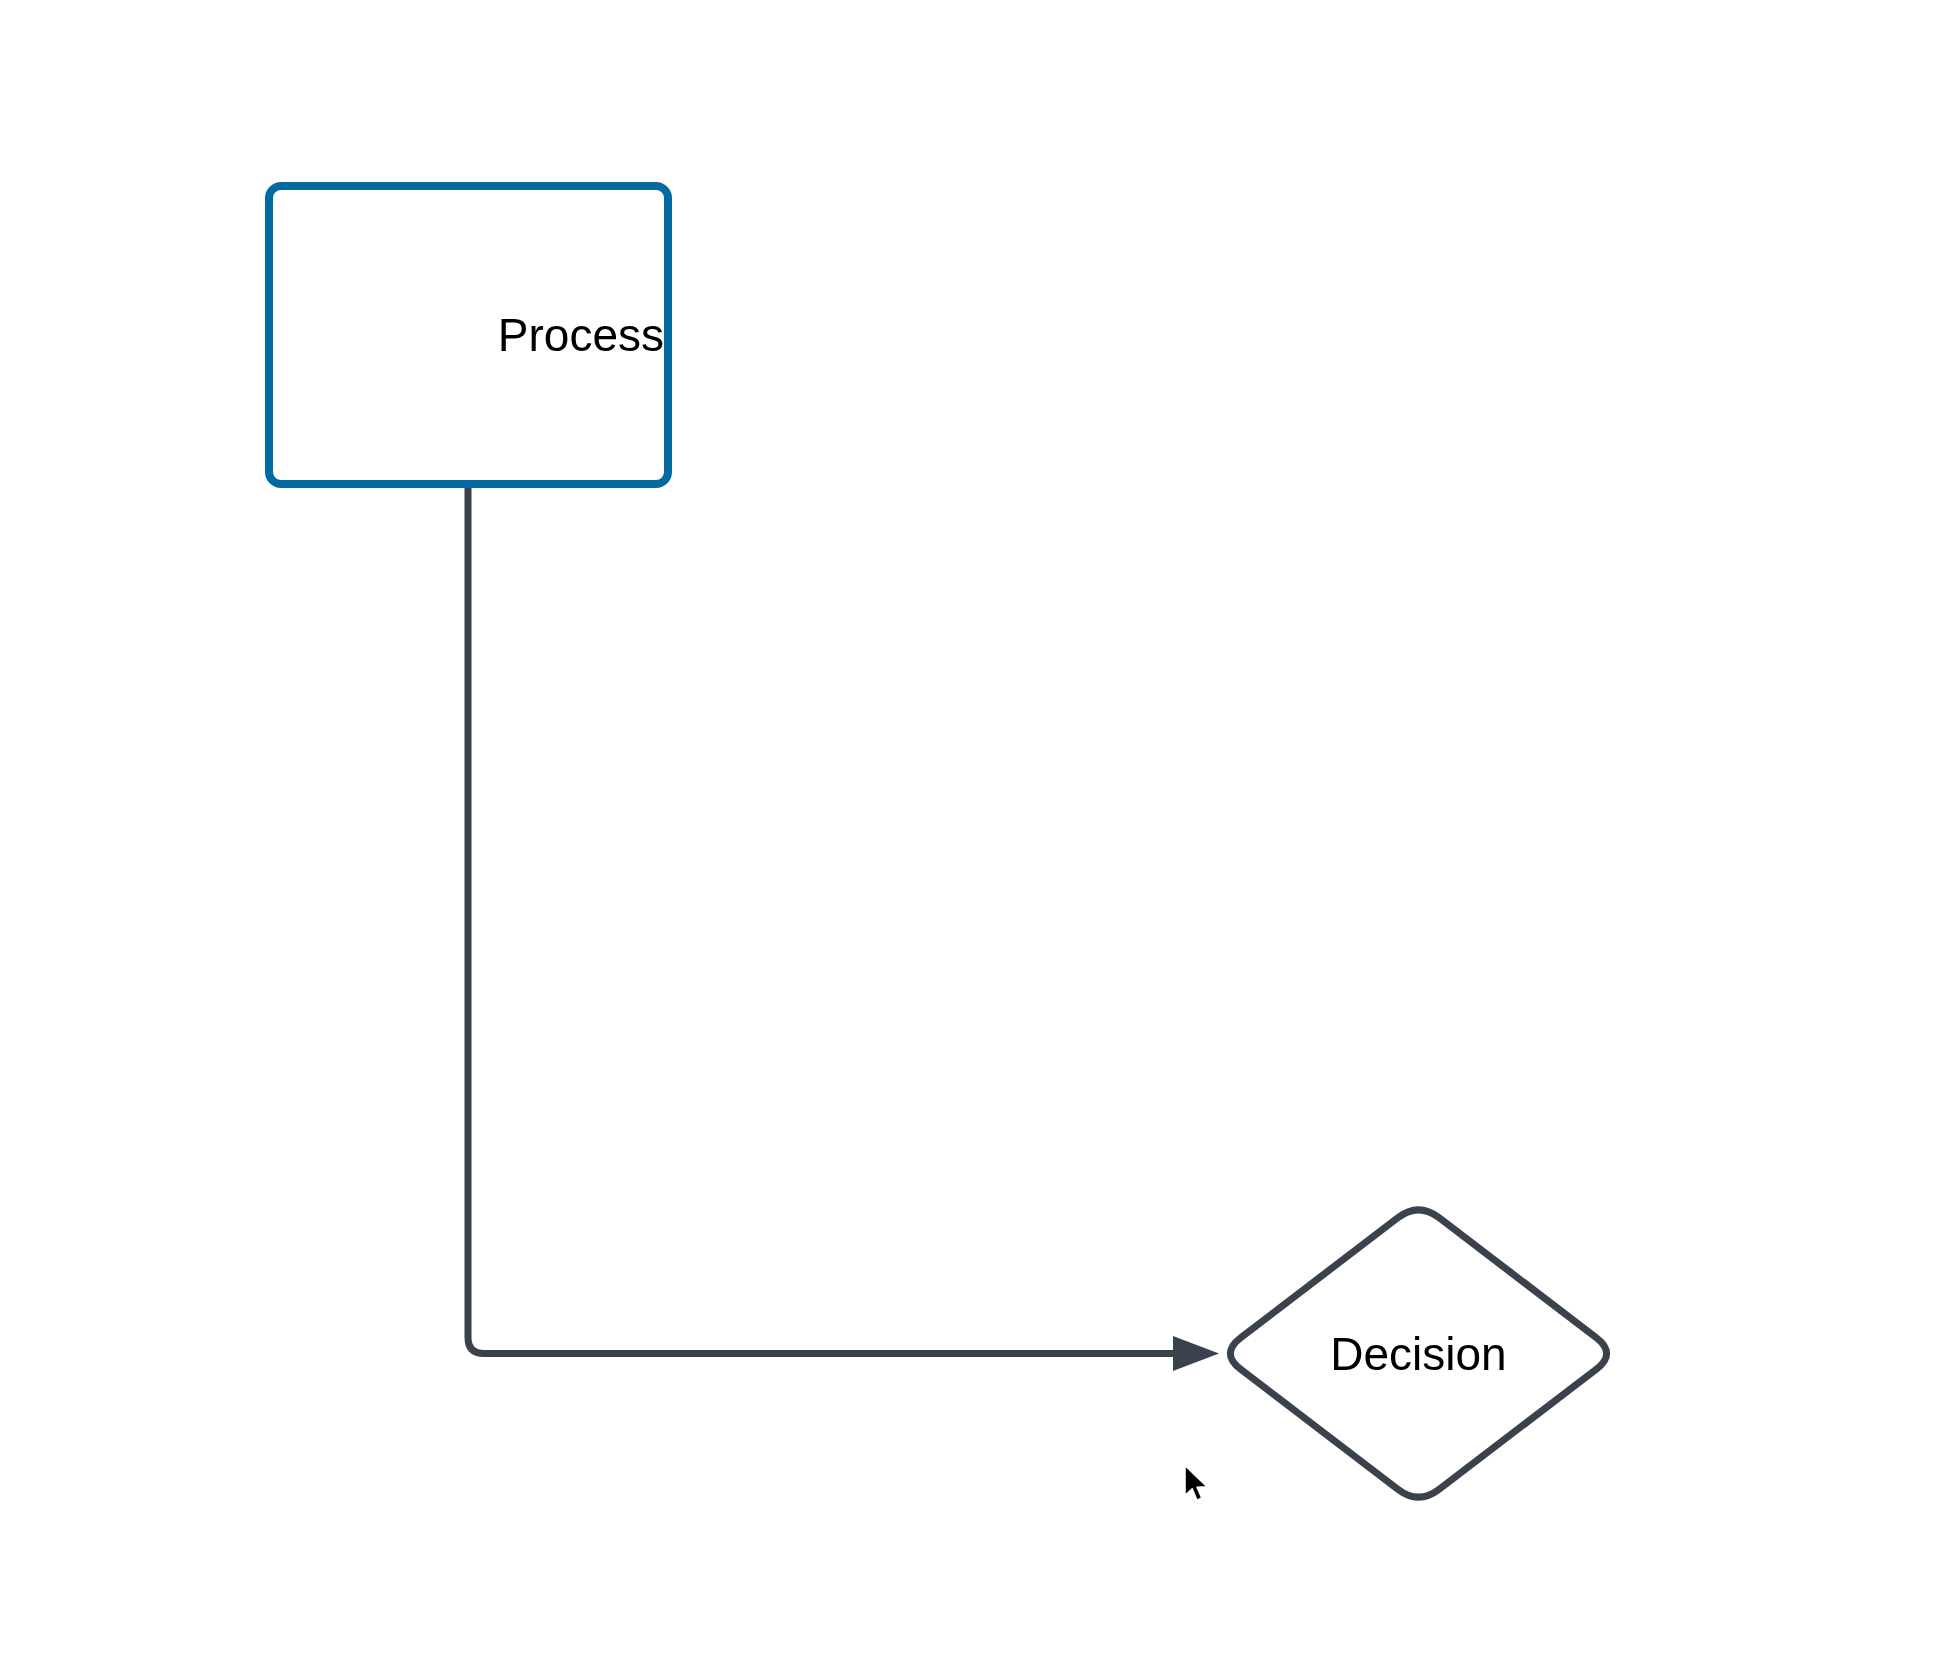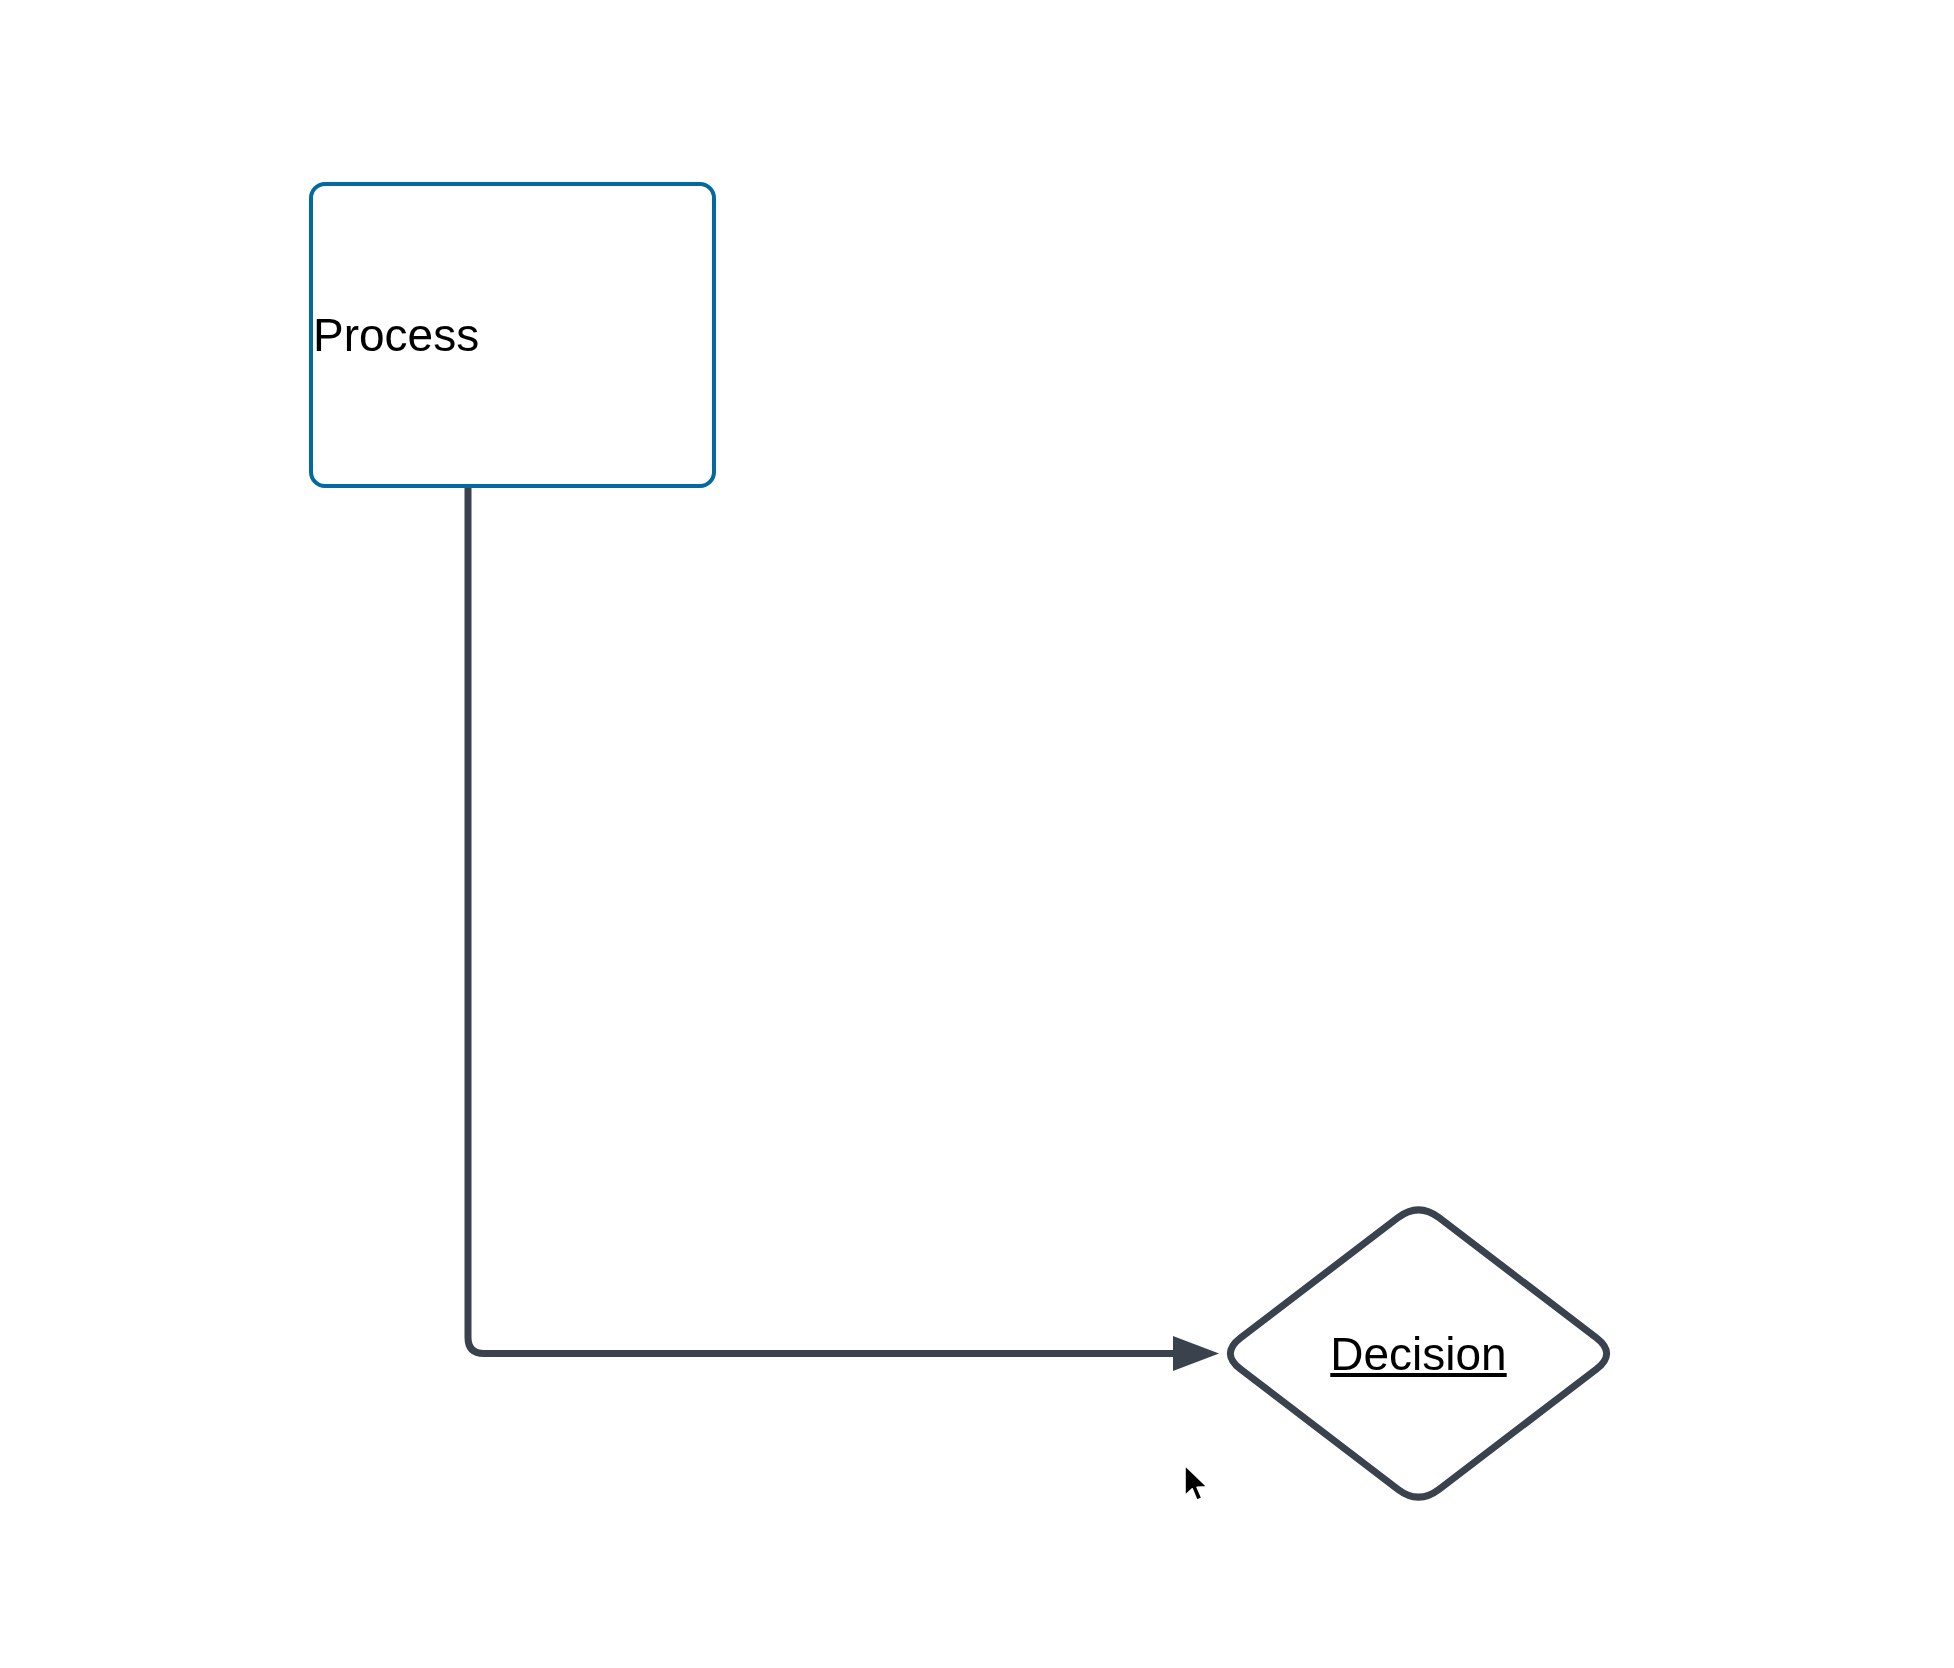--- a/index.html
+++ b/index.html
@@ -20,42 +20,40 @@
   svg.diagram-layer {
     position: absolute;
     left: 0; top: 0;
   }
   .node-rect {
     position: absolute;
     left: 265px; top: 182px;
     width: 407px; height: 306px;
     box-sizing: border-box;
     background: #ffffff;
-    border: 4px solid #0369a1;
+    border: 8px solid #0369a1;
     border-radius: 16px;
     display: flex;
     align-items: center;
-    justify-content: flex-start;
-    margin-left: 44px;
+    justify-content: flex-end;
   }
   .node-label {
     font-size: 46px;
     line-height: 1;
     color: #000000;
     white-space: nowrap;
   }
   .diamond-label-box {
     position: absolute;
     left: 1220px; top: 1202px;
     width: 397px; height: 303px;
     display: flex;
     align-items: center;
     justify-content: center;
     pointer-events: none;
-    text-decoration: underline;
   }
   .cursor {
     position: absolute;
     left: 1183px; top: 1464px;
   }
 </style>
 </head>
 <body>
 
 <div class="canvas">

